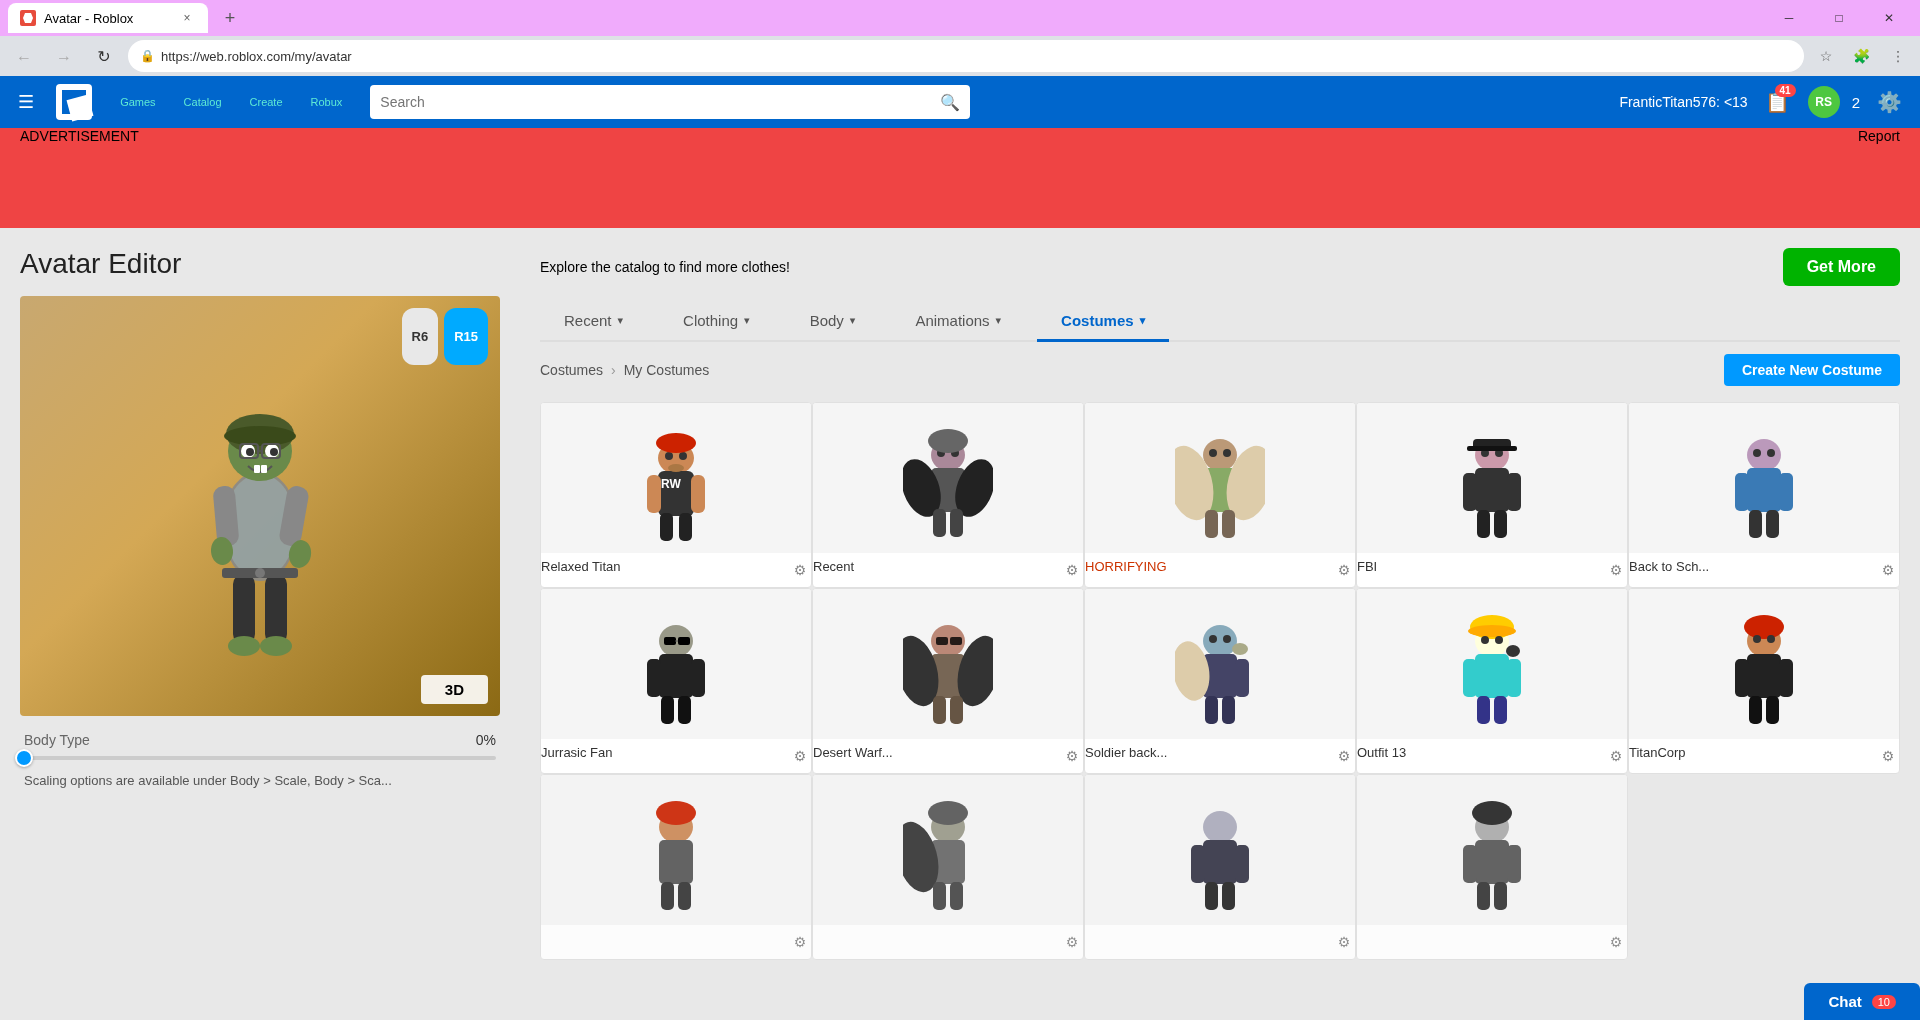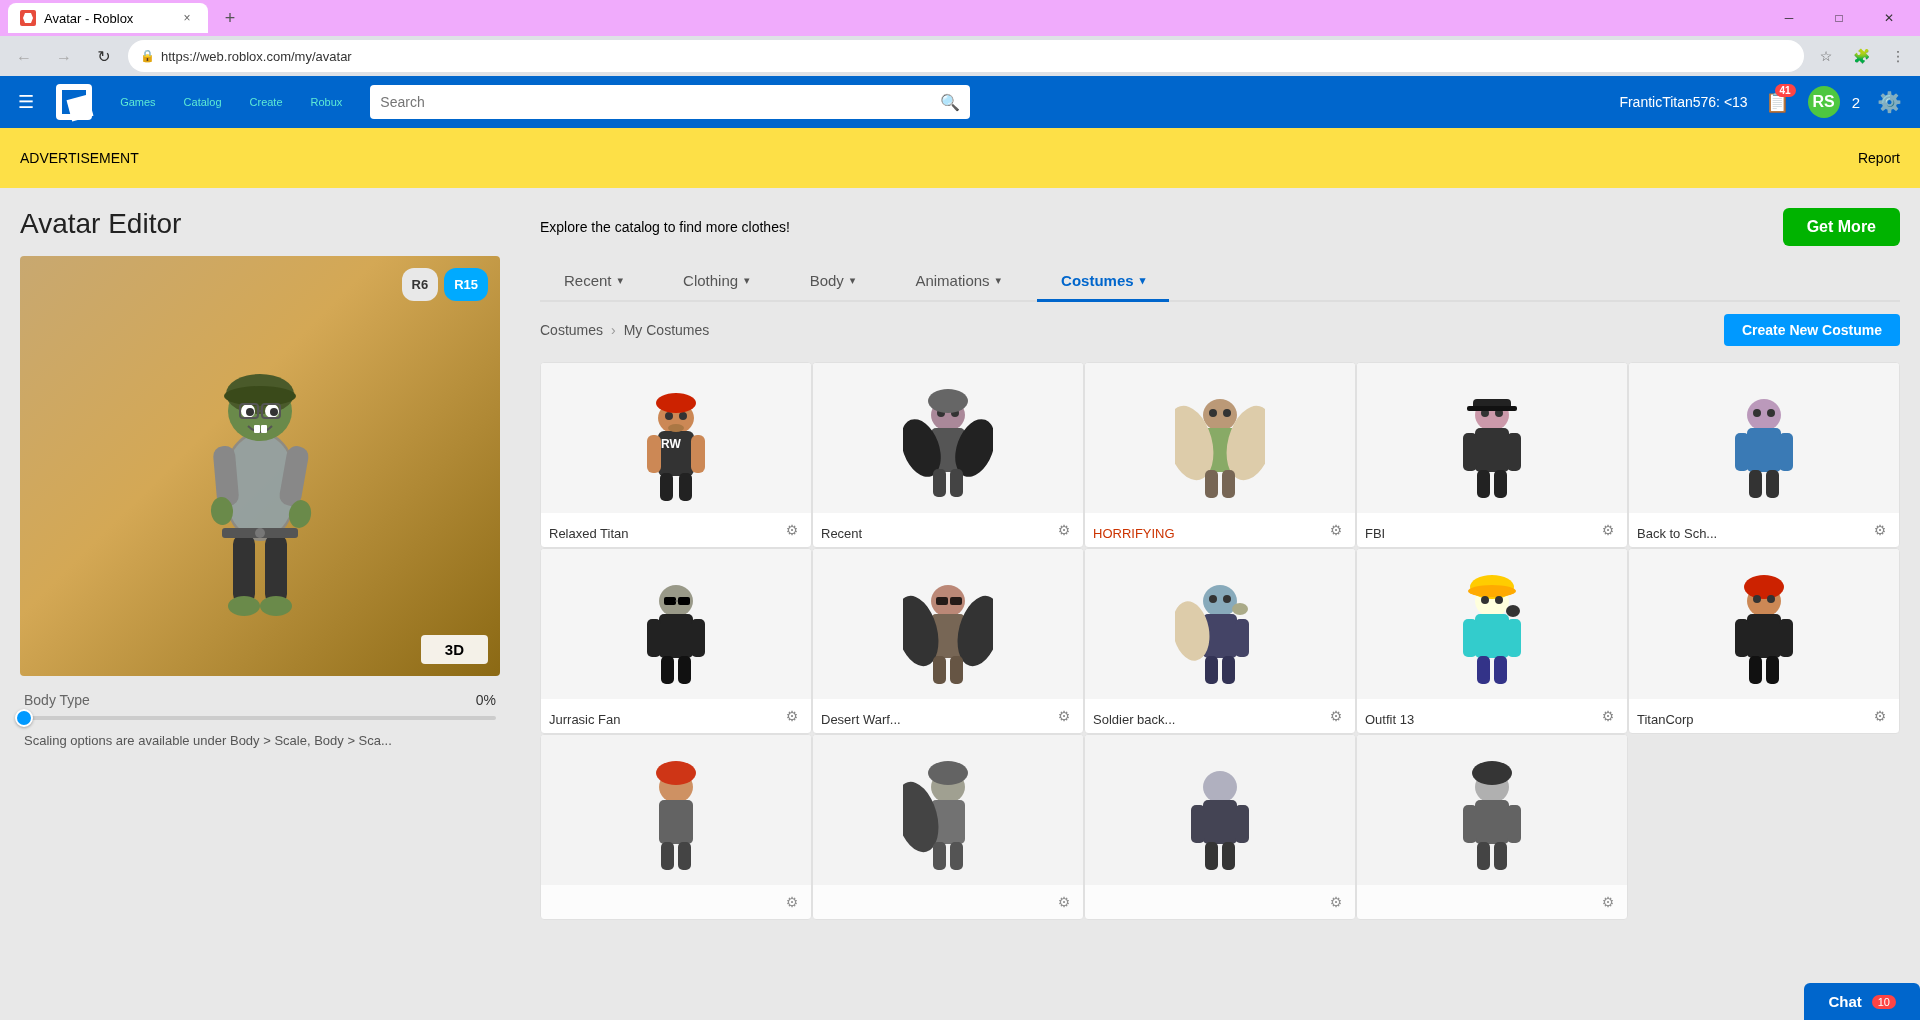--- a/index.html
+++ b/index.html
@@ -29,34 +29,34 @@
     .roblox-logo { background: #fff; width: 36px; height: 36px; display: flex; align-items: center; justify-content: center; border-radius: 4px; }
     .nav-links { display: flex; gap: 4px; }
     .nav-link { color: #5eead4; font-size: 11px; font-weight: 500; padding: 6px 12px; border-radius: 4px; cursor: pointer; text-decoration: none; }
     .search-bar { flex: 1; max-width: 600px; height: 34px; background: #fff; border-radius: 4px; display: flex; align-items: center; padding: 0 10px; gap: 8px; }
     .search-input { flex: 1; border: none; outline: none; font-size: 14px; color: #888; background: transparent; }
     .search-icon-btn { color: #555; cursor: pointer; font-size: 16px; }
     .header-right { margin-left: auto; display: flex; align-items: center; gap: 12px; }
     .username { color: #fff; font-size: 14px; }
     .header-icon-btn { position: relative; width: 36px; height: 36px; display: flex; align-items: center; justify-content: center; color: #fff; font-size: 20px; cursor: pointer; }
     .badge { position: absolute; top: 0; right: 0; background: #ff4444; color: #fff; border-radius: 10px; font-size: 10px; padding: 1px 5px; font-weight: bold; }
-    .rs-circle { background: #4ec740; border-radius: 50%; width: 32px; height: 32px; display: flex; align-items: center; justify-content: center; color: #fff; font-weight: bold; font-size: 16px; cursor: pointer; }
-
-    
-    .ad-banner { background: #fde047; height: 60px; display: flex; align-items: center; justify-content: space-between; padding: 0 20px; }
+    .rs-circle { background: #4ec740; border-radius: 50%; width: 32px; height: 32px; display: flex; align-items: center; justify-content: center; color: #fff; font-weight: bold; font-size: 12px; cursor: pointer; }
+
+    
+    .ad-banner { background: #ef4444; height: 100px; display: flex; justify-content: space-between; padding: 0 20px; }
 
     
     .main-content { display: flex; height: calc(1020px - 36px - 40px - 52px - 80px); background: #e8e8e8; overflow: hidden; }
 
     
     .left-panel { width: 520px; padding: 20px; flex-shrink: 0; }
     .page-title { font-size: 28px; font-weight: 300; color: #222; margin-bottom: 16px; }
     .avatar-preview { background: linear-gradient(135deg, #c8a870 0%, #d4a855 40%, #8b6914 100%); border-radius: 4px; width: 480px; height: 420px; position: relative; display: flex; align-items: center; justify-content: center; overflow: hidden; }
     .avatar-badges { position: absolute; top: 12px; right: 12px; display: flex; gap: 6px; }
-    .avatar-badge { padding: 9px 10px; border-radius: 12px; font-size: 13px; font-weight: 600; cursor: pointer; }
+    .avatar-badge { padding: 21px 10px; border-radius: 12px; font-size: 13px; font-weight: 600; cursor: pointer; }
     .badge-r6 { background: #e8e8e8; color: #333; }
     .badge-r15 { background: #00aaff; color: #fff; }
     .view-3d-btn { position: absolute; bottom: 12px; right: 12px; background: rgba(255,255,255,0.9); border: none; padding: 6px 24px; font-size: 15px; font-weight: 600; border-radius: 4px; cursor: pointer; }
 
     .body-type-section { margin-top: 16px; padding: 0 4px; }
     .body-type-row { display: flex; justify-content: space-between; align-items: center; margin-bottom: 8px; }
     .body-type-label { color: #666; font-size: 14px; }
     .body-type-pct { color: #333; font-size: 14px; }
     .slider-track { height: 4px; background: #ccc; border-radius: 2px; position: relative; margin-bottom: 12px; }
     .slider-fill { height: 4px; background: #0099ff; border-radius: 2px; width: 0%; }
@@ -78,21 +78,21 @@
     .breadcrumb-row { display: flex; align-items: center; justify-content: space-between; margin-bottom: 16px; }
     .breadcrumb { display: flex; align-items: center; gap: 8px; font-size: 14px; color: #555; }
     .breadcrumb-sep { color: #999; }
     .breadcrumb-current { color: #555; }
     .create-costume-btn { background: #0099ff; color: #fff; border: none; padding: 8px 18px; border-radius: 4px; font-size: 14px; font-weight: 600; cursor: pointer; }
 
     
     .costumes-grid { display: grid; grid-template-columns: repeat(5, 1fr); gap: 0; overflow-y: auto; max-height: calc(1020px - 36px - 40px - 52px - 80px - 60px - 50px - 50px); }
     .costume-card { background: #fff; border-radius: 4px; overflow: hidden; cursor: pointer; border: 1px solid #e0e0e0; }
     .costume-image { height: 150px; background: #f5f5f5; display: flex; align-items: center; justify-content: center; font-size: 80px; overflow: hidden; }
-    .costume-footer { padding: 6px 8px; display: flex; align-items: flex-end; justify-content: space-between; }
+    .costume-footer { padding: 6px 0; display: flex; align-items: flex-start; justify-content: space-between; }
     .costume-name { font-size: 13px; color: #333; font-weight: 500; white-space: nowrap; overflow: hidden; text-overflow: ellipsis; max-width: 120px; }
     .costume-name.red { color: #cc3300; }
     .costume-settings { color: #888; font-size: 14px; cursor: pointer; width: 22px; height: 22px; display: flex; align-items: center; justify-content: center; border-radius: 50%; flex-shrink: 0; }
 
     
     .chat-btn { position: fixed; bottom: 0; right: 0; background: #0066cc; color: #fff; padding: 10px 24px; display: flex; align-items: center; gap: 10px; font-size: 15px; font-weight: 600; cursor: pointer; border-radius: 6px 6px 0 0; }
     .chat-badge { background: #ff4444; color: #fff; border-radius: 10px; font-size: 11px; padding: 1px 6px; font-weight: normal; }
 
     
     ::-webkit-scrollbar { width: 6px; }

